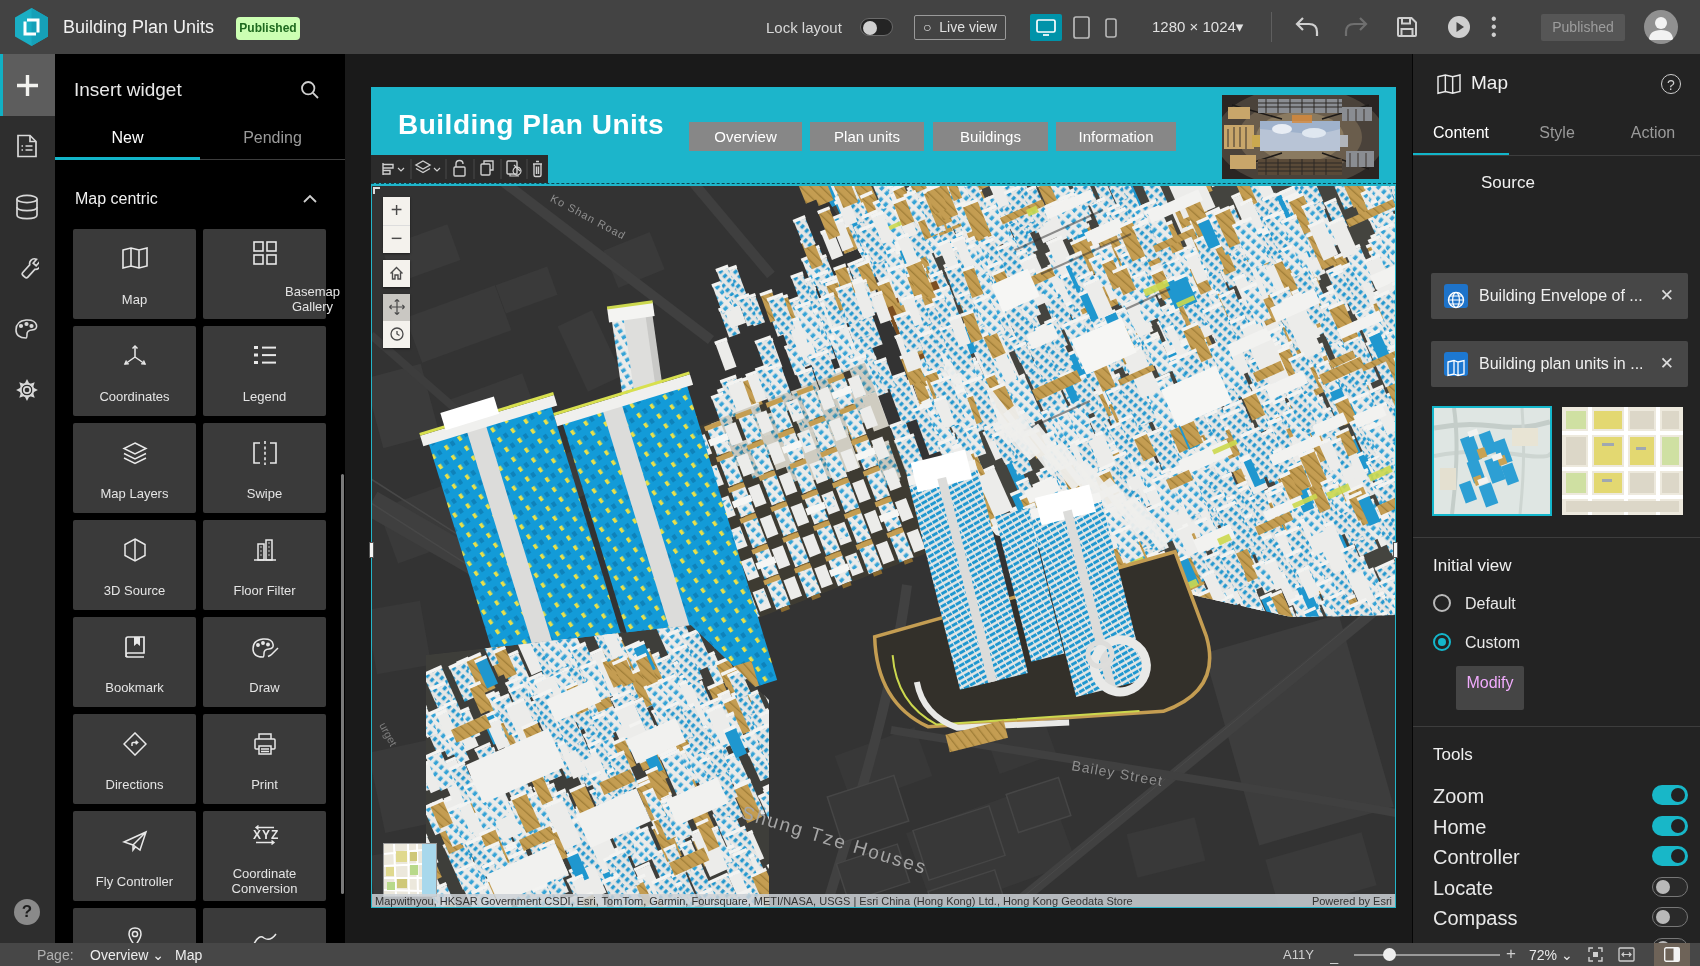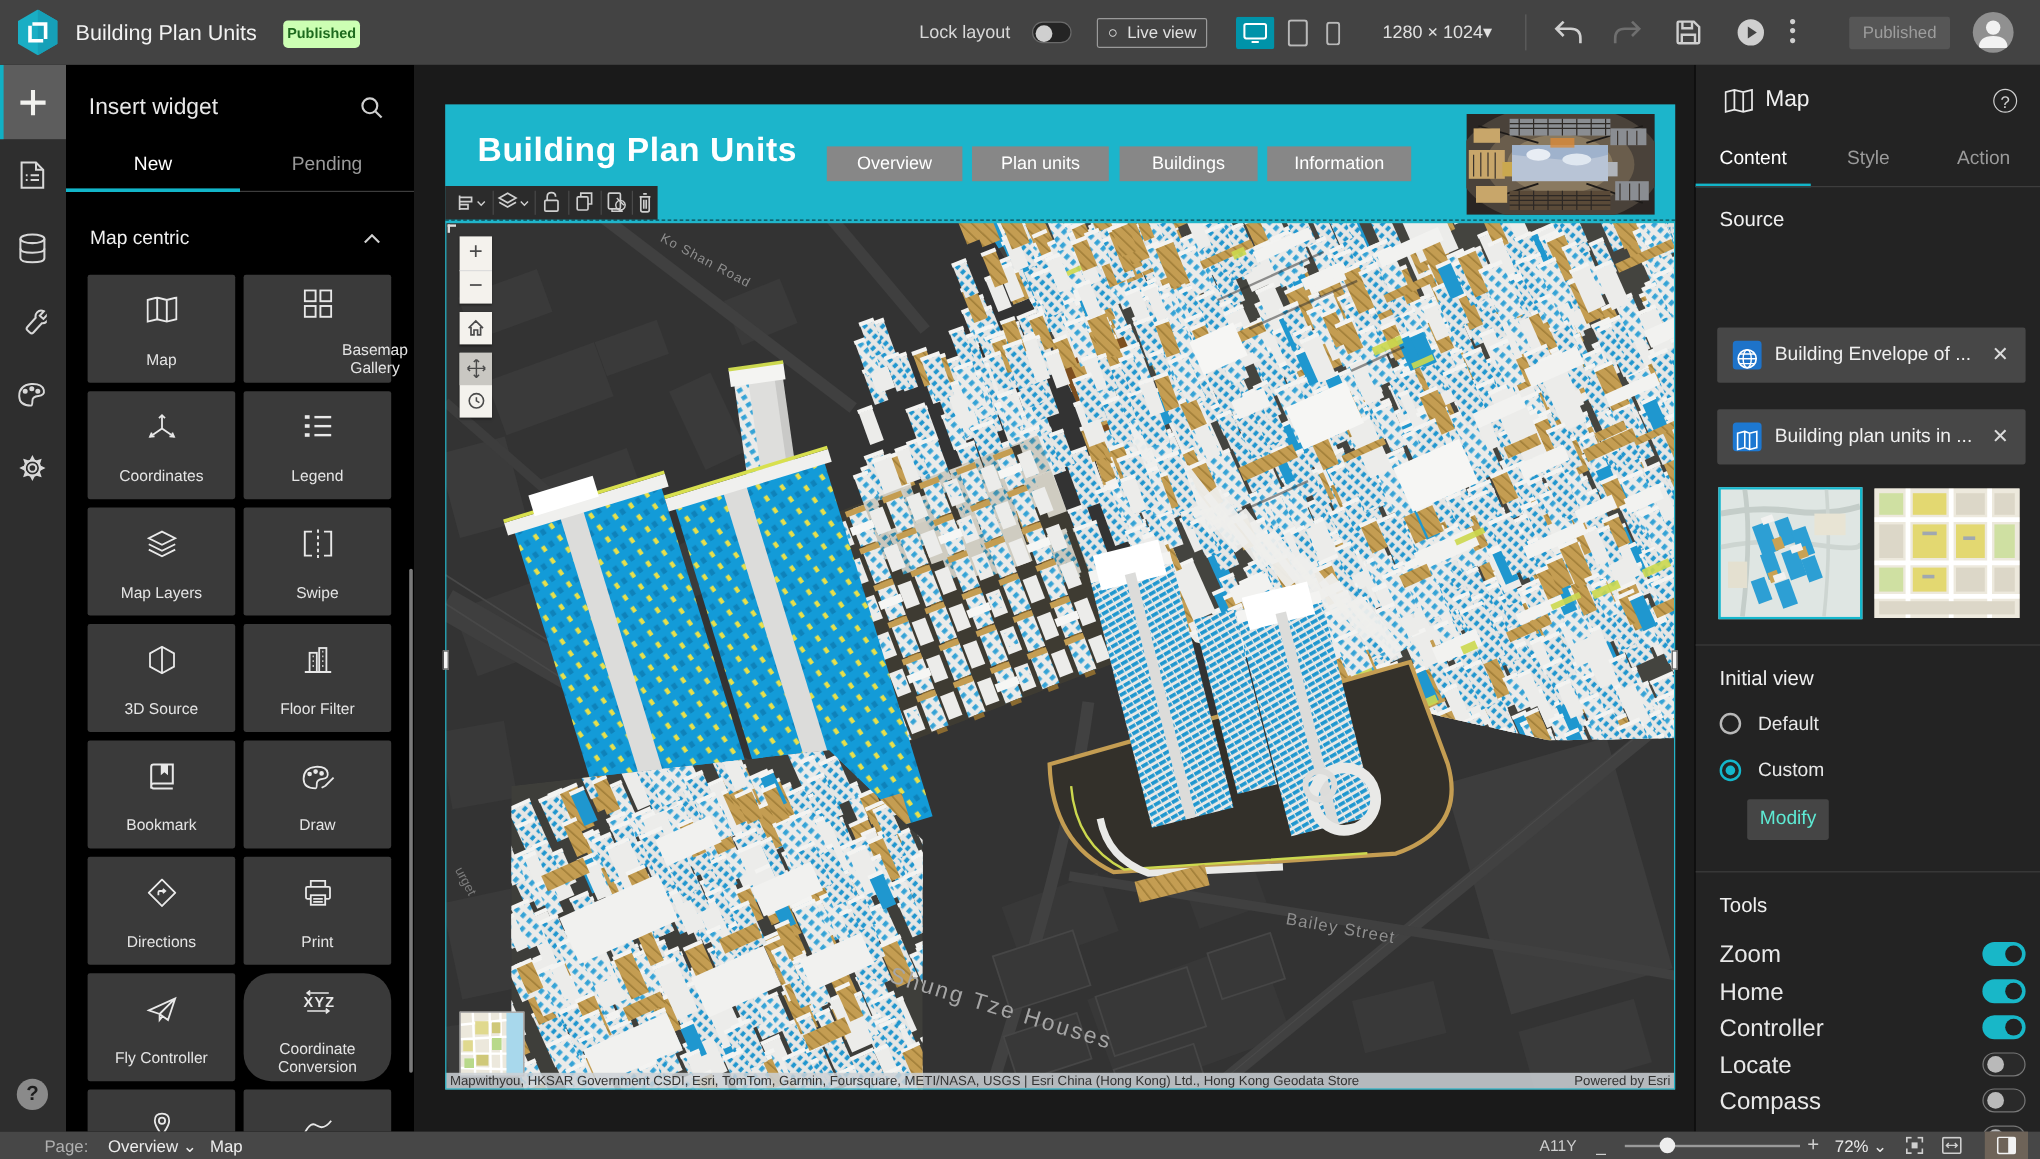--- a/index.html
+++ b/index.html
@@ -2626,21 +2626,21 @@
         <div class="lbl">Print</div>
       </div>
 <div class="card" style="left:18px;top:757px;">
         <svg width="26" height="24" viewBox="0 0 26 24">
           <g fill="none" stroke="#e8e8e8" stroke-width="1.5">
             <path d="M2,13 L24,3 L18,21 L11,16 Z M11,16 L11,21 L13.5,17.8 M24,3 L11,16"></path>
           </g>
         </svg>
         <div class="lbl">Fly Controller</div>
       </div>
-<div class="card two" style="left:148px;top:757px;border-radius:23px;">
+<div class="card two" style="left:148px;top:757px;">
         <svg width="30" height="24" viewBox="0 0 30 24">
           <text x="3" y="16" font-family="Liberation Sans" font-size="12" font-weight="bold" fill="#e8e8e8" letter-spacing="1">XYZ</text>
           <path d="M6,19.5 L24,19.5 M21.5,17.5 L24,19.5 L21.5,21.5 M6,4.5 L24,4.5 M8.5,2.5 L6,4.5 L8.5,6.5" fill="none" stroke="#e8e8e8" stroke-width="1.4"></path>
         </svg>
         <div class="lbl2">Coordinate<br>Conversion</div>
       </div>
 <div class="card" style="left:18px;top:854px;">
         <svg width="24" height="24" viewBox="0 0 24 24">
           <g fill="none" stroke="#e8e8e8" stroke-width="1.5">
             <path d="M12,2 Q18,2 18,8 Q18,12 12,20 Q6,12 6,8 Q6,2 12,2 Z"></path>
@@ -2664,21 +2664,21 @@
 <div id="rightpanel">
   <svg style="position:absolute;left:24px;top:20px;" width="24" height="22" viewBox="0 0 26 24">
       <path d="M1,3 L9,1 L17,3 L25,1 L25,19 L17,21 L9,19 L1,21 Z M9,1 L9,19 M17,3 L17,21" fill="none" stroke="#e8e8e8" stroke-width="1.6"></path>
     </svg>
 <div class="rp-head" style="left:58px;">Map</div>
 <div style="position:absolute;left:248px;top:20px;width:20px;height:20px;border:1.5px solid #cfcfcf;border-radius:50%;color:#cfcfcf;font-size:14px;text-align:center;line-height:20px;">?</div>
   <div class="rp-tab" style="left:0; color:#fff; border-bottom:3px solid #12b5c9;">Content</div>
   <div class="rp-tab" style="left:96px; color:#9a9a9a;">Style</div>
   <div class="rp-tab" style="left:192px; color:#9a9a9a;">Action</div>
   <div style="position:absolute;left:0;top:101px;width:288px;border-top:1px solid #3d3d3d;"></div>
-  <div class="sec-h" style="top:119px;">Source</div>
+  <div class="sec-h" style="top:119px;margin-left:48px;">Source</div>
   <div class="src-item" style="top:219px;">
     <div class="bicon"><svg width="24" height="24" viewBox="0 0 24 24">
           <circle cx="12" cy="12" r="7.5" fill="none" stroke="#fff" stroke-width="1.4"></circle>
           <ellipse cx="12" cy="12" rx="3.4" ry="7.5" fill="none" stroke="#fff" stroke-width="1.2"></ellipse>
           <path d="M4.5,12 L19.5,12 M5.5,8 L18.5,8 M5.5,16 L18.5,16" stroke="#fff" stroke-width="1.2"></path>
         </svg></div>
       <div class="txt">Building Envelope of ...</div>
       <div class="xx">✕</div>
   </div>
   <div class="src-item" style="top:287px;">
@@ -2748,21 +2748,21 @@
         </g>
 </svg></div>
   <div style="position:absolute;left:0;top:483px;width:288px;border-top:1px solid #3d3d3d;"></div>
   <div class="sec-h" style="top:502px;">Initial view</div>
   <div class="radio" style="top:540px;border:2px solid #b9b9b9;"></div>
   <div class="rp-lbl" style="top:541px;">Default</div>
   <div class="radio" style="top:579px;border:2px solid #14b7cc;">
       <div style="position:absolute;left:3px;top:3px;width:8px;height:8px;border-radius:4px;background:#14b7cc;"></div>
     </div>
   <div class="rp-lbl" style="top:580px;">Custom</div>
-  <div style="position:absolute;left:43px;top:612px;width:68px;height:34px;background:#454545;border-radius:2px;color:#5eead4;font-size:16px;text-align:center;line-height:34px;">Modify</div>
+  <div style="position:absolute;left:43px;top:612px;width:68px;height:44px;background:#454545;border-radius:2px;color:#f0abfc;font-size:16px;text-align:center;line-height:34px;">Modify</div>
   <div style="position:absolute;left:0;top:672px;width:288px;border-top:1px solid #3d3d3d;"></div>
   <div class="sec-h" style="top:691px;">Tools</div>
   <div class="tool-lbl" style="top:731px;">Zoom</div>
     <div class="sw sw-on" style="top:731px;">
       <div class="knob"></div>
     </div>
   <div class="tool-lbl" style="top:762px;">Home</div>
     <div class="sw sw-on" style="top:762px;">
       <div class="knob"></div>
     </div>

